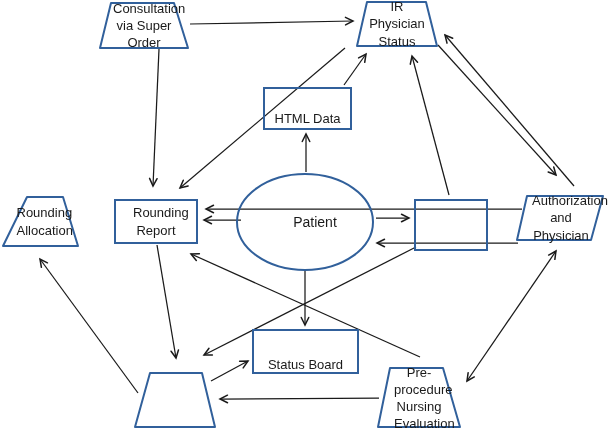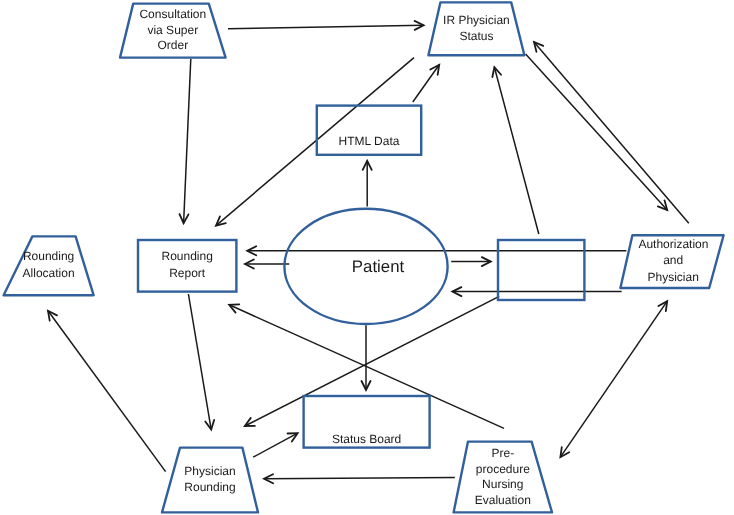--- a/index.html
+++ b/index.html
@@ -12,21 +12,21 @@
   }
   .diagram svg{position:absolute;left:0;top:0;}
   .node-label{
     position:absolute;
     display:flex;align-items:center;justify-content:center;
     pointer-events:none;
   }
   .node-label span{
     display:block;
     text-align:center;
-    font-size:10px;
+    font-size:13px;
     line-height:1.32;
     color:#1a1a1a;
   }
   .node-label.big span{
     font-size:14px;
     line-height:1.2;
   }
 </style>
 </head>
 <body>
@@ -105,19 +105,16 @@
   </div>
   <div class="node-label big" id="nl-patient" style="left: 247px; top: 174px; width: 136px; height: 96px;">
     <span style="width: 100px;">Patient</span>
   </div>
   <div class="node-label" id="nl-auth" style="left: 517px; top: 196px; width: 88px; height: 44px;">
     <span style="width: 58px;">Authorization and Physician</span>
   </div>
   <div class="node-label" id="nl-status_board" style="left: 253px; top: 330px; width: 105px; height: 43px; align-items: flex-end;">
     <span style="width: 92px;">Status Board</span>
   </div>
-  <div class="node-label" id="nl-phys_rounding" style="left: 135px; top: 373px; width: 80px; height: 54px;">
-    <span style="width: 46px;">Physician Rounding</span>
-  </div>
   <div class="node-label" id="nl-preproc" style="left: 378px; top: 368px; width: 82px; height: 60px;">
     <span style="width: 50px;">Pre-procedure Nursing Evaluation</span>
   </div>
 </div>
 
 </body></html>

